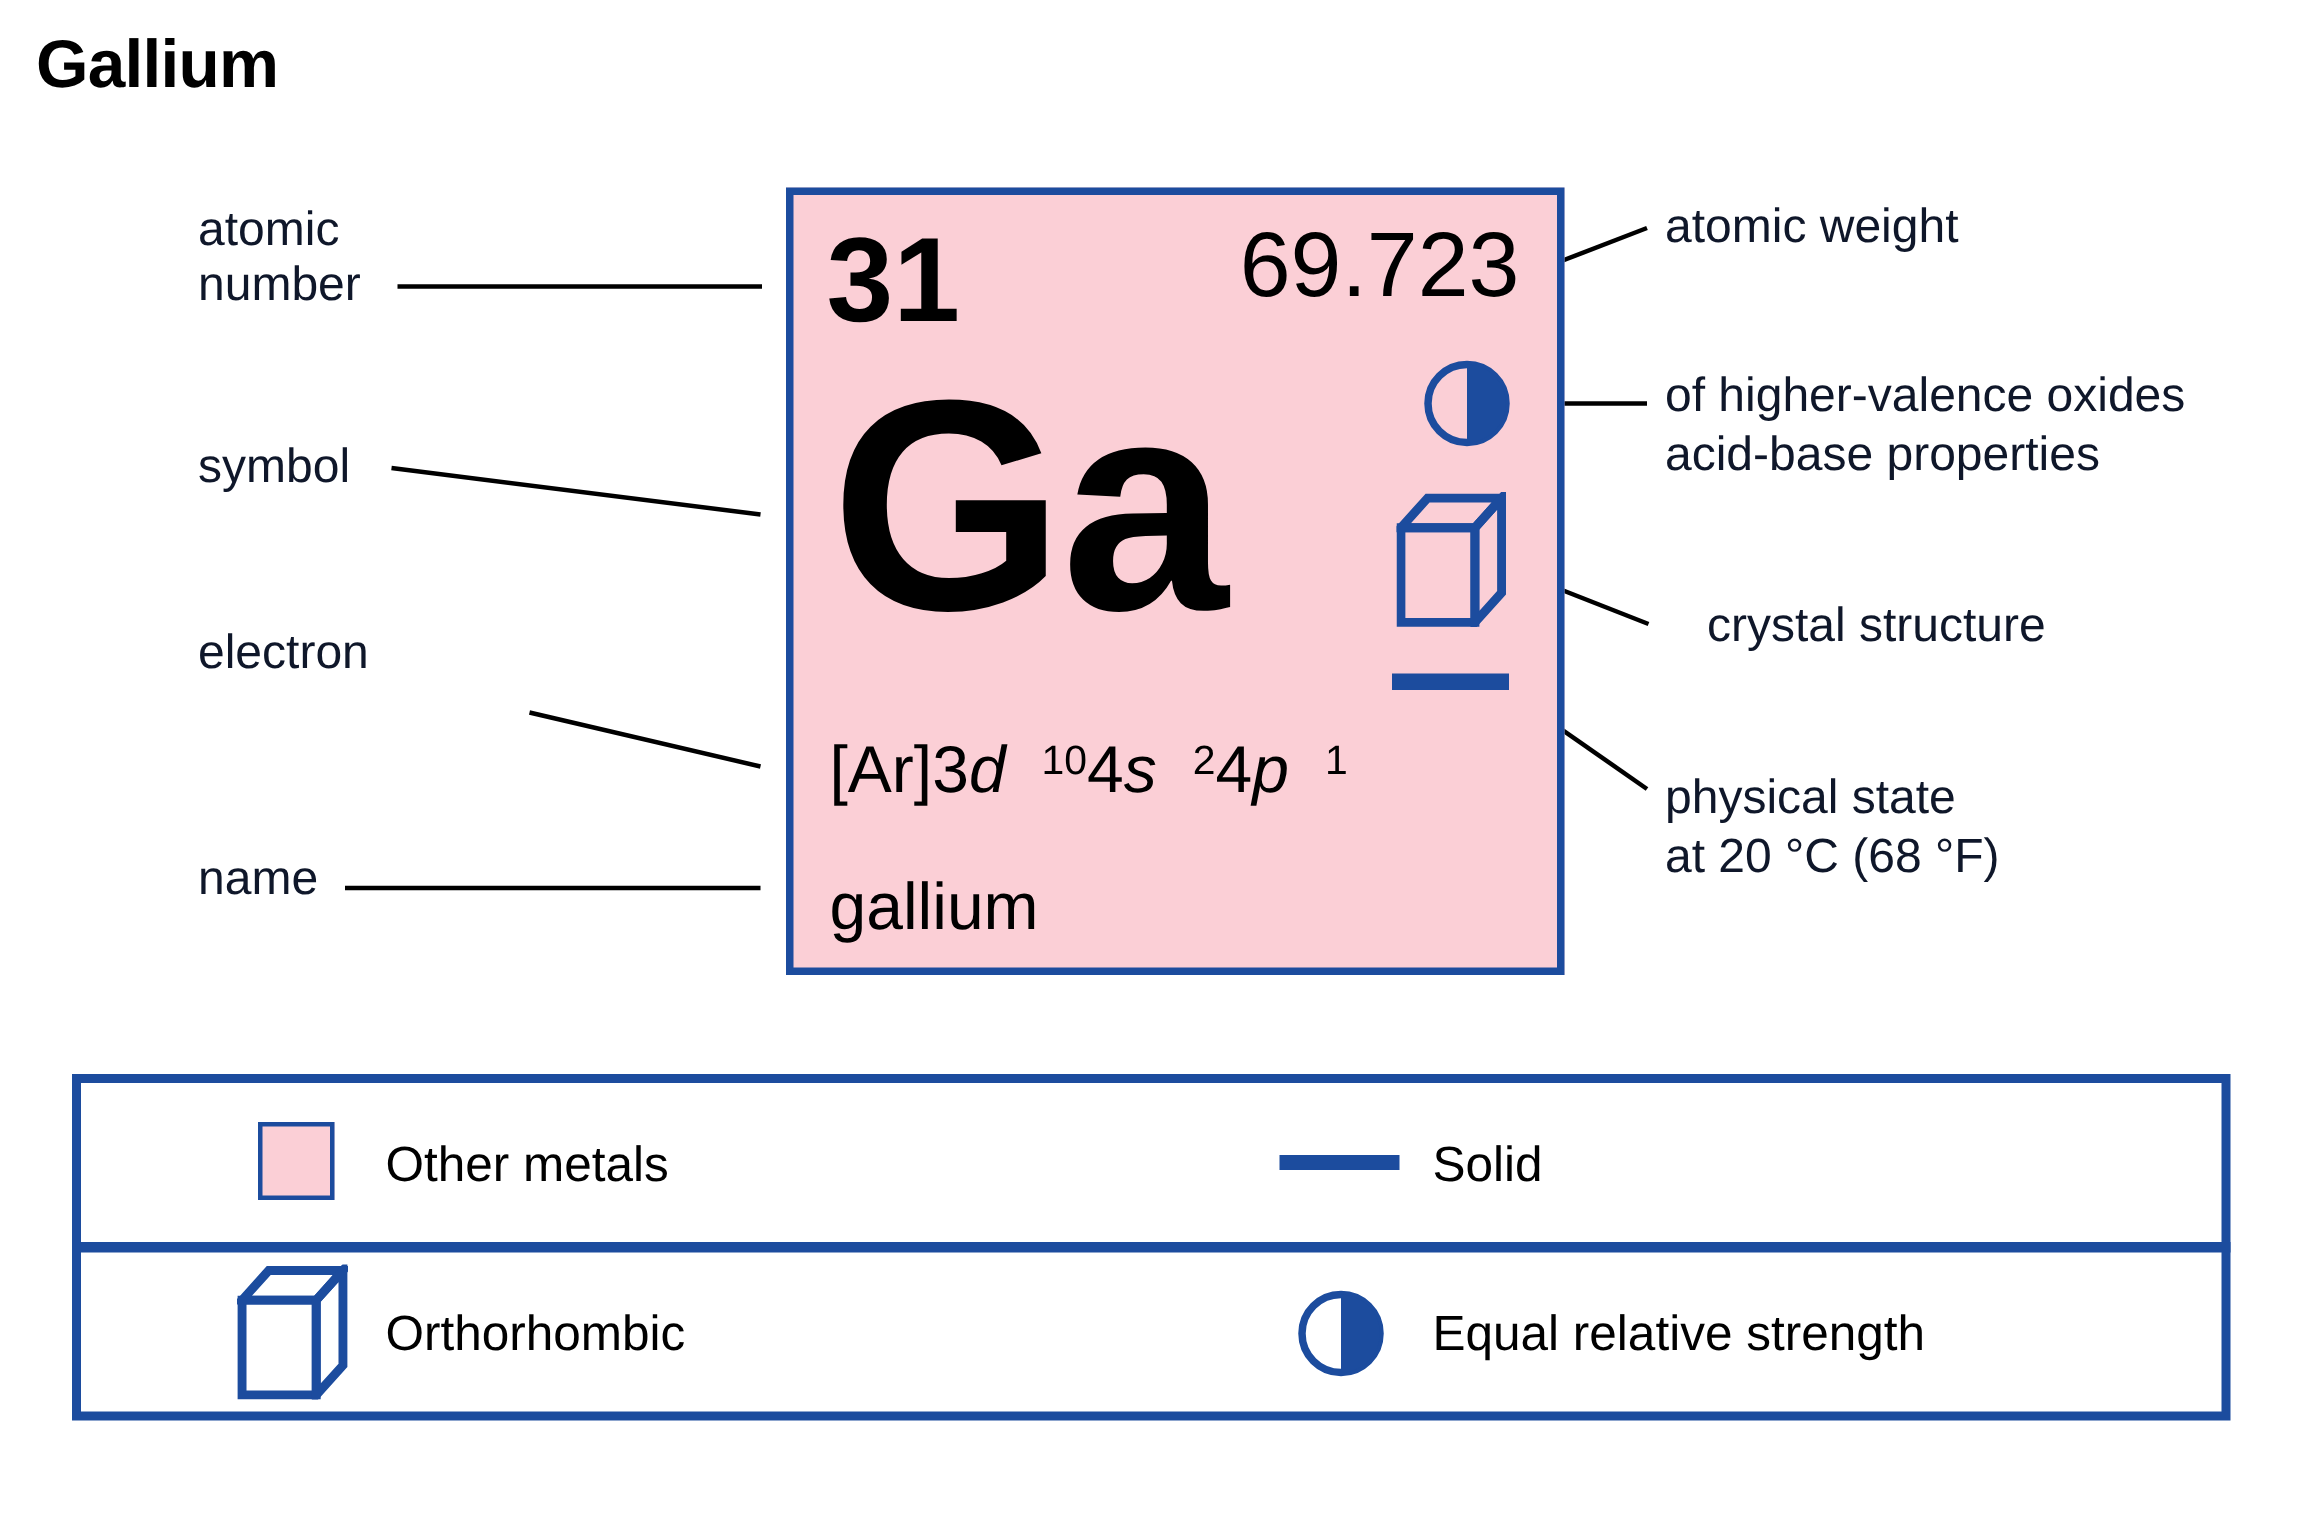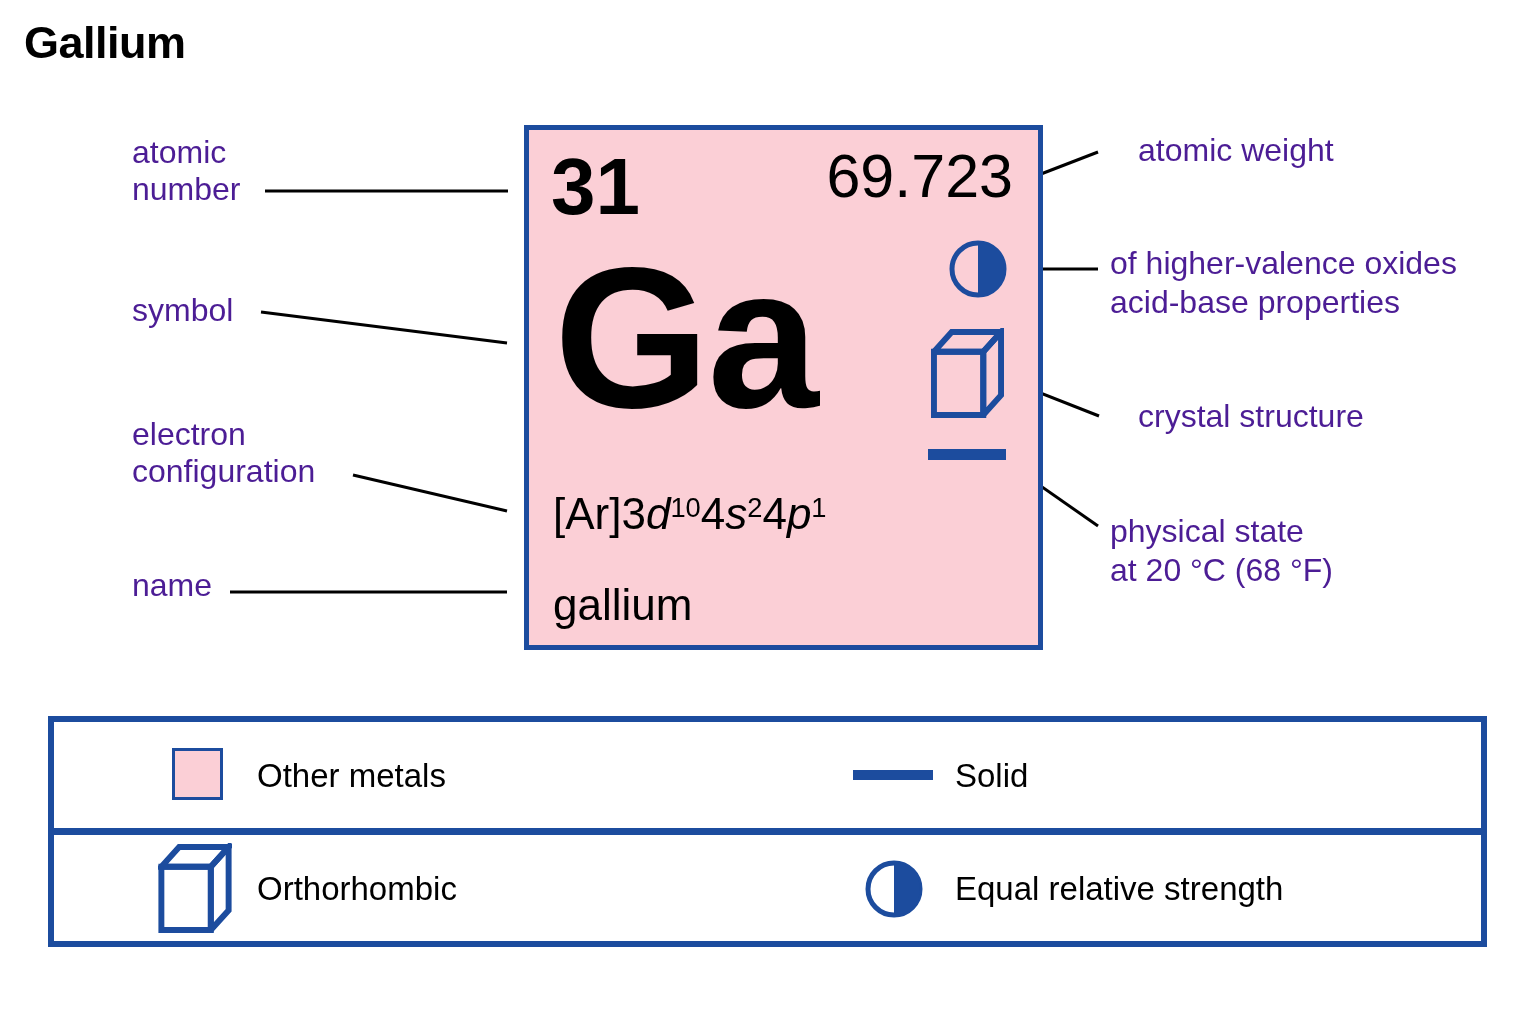--- a/index.html
+++ b/index.html
@@ -1,36 +1,36 @@
 <!DOCTYPE html>
 <html style="--blue: #1C4C9E; --pink: #FBCFD6;"><head>
 <meta charset="utf-8">
 <style>
   * { margin:0; padding:0; box-sizing:border-box; }
   html,body { background:#ffffff; }
   body { font-family:"Liberation Sans","DejaVu Sans",sans-serif; color:#000; }
   .canvas { position:relative; width:1536px; height:990px; background:#fff; overflow:hidden;border-radius:11px; }
 
   .abs { position:absolute; }
-  .lbl { font-size:32px; line-height:37px; color:#4c1d95; white-space:nowrap; }
+  .lbl { font-size:32px; line-height:37px; color:#0f172a; white-space:nowrap; }
   .lbl.rt { line-height:39px; }
 
   #leaders { position:absolute; left:0; top:0; width:1536px; height:1025px; pointer-events:none; }
   #leaders line { stroke:#000; stroke-width:3; }
 
   
   .card { position:absolute; left:508px; top:125px; width:519px; height:525px;
           background:var(--pink); border:5px solid var(--blue);margin-left:16px; }
   .card .inner { position:absolute; left:0; top:0; right:0; bottom:0; }
   .atomic-number { position:absolute; left:22px; top:17px; font-size:80px; line-height:1; font-weight:bold; }
   .atomic-weight { position:absolute; right:25px; top:16px; font-size:61px; line-height:1; }
   .symbol { position:absolute; left:25px; top:108px; font-size:200px; line-height:1; font-weight:bold; letter-spacing:-2px; }
   .econfig { position:absolute; left:24px; top:362px; font-size:44px; line-height:1; white-space:nowrap; }
   .econfig .it { font-style:italic; }
-  .econfig .sup { font-size:62%; position:relative; top:-0.43em; }
+  .econfig .sup { font-size:62%; position:relative; top:-0.43em;padding-left:24px; }
   .elname { position:absolute; left:24px; top:453px; font-size:44px; line-height:1; }
 
   .dash { background:var(--blue); }
 
   .half-icon circle { fill:none; stroke:var(--blue); stroke-width:5; }
   .half-icon path { fill:var(--blue); }
   .cube-icon path { fill:none; stroke:var(--blue); stroke-width:6; stroke-linejoin:miter; }
 
   
   .legend { position:absolute; left:48px; top:716px; width:1439px; height:231px;
@@ -58,25 +58,24 @@
 
   <div class="abs title" style="left:24px; top:20px;">Gallium</div>
 
   <div class="abs lbl" style="left:132px; top:134px;">
     <div>atomic</div>
     <div>number</div>
   </div>
   <div class="abs lbl" style="left:132px; top:292px;">symbol</div>
   <div class="abs lbl" style="left:132px; top:416px;">
     <div>electron</div>
-    <div>configuration</div>
   </div>
   <div class="abs lbl" style="left:132px; top:567px;">name</div>
 
-  <div class="abs lbl rt" style="left:1110px; top:131px;margin-left:28px;">atomic weight</div>
+  <div class="abs lbl rt" style="left:1110px; top:131px;">atomic weight</div>
   <div class="abs lbl rt" style="left:1110px; top:244px;">
     <div>of higher-valence oxides</div>
     <div>acid-base properties</div>
   </div>
   <div class="abs lbl rt" style="left:1110px; top:397px;margin-left:28px;">crystal structure</div>
   <div class="abs lbl rt" style="left:1110px; top:512px;">
     <div>physical state</div>
     <div>at 20 °C (68 °F)</div>
   </div>
 

